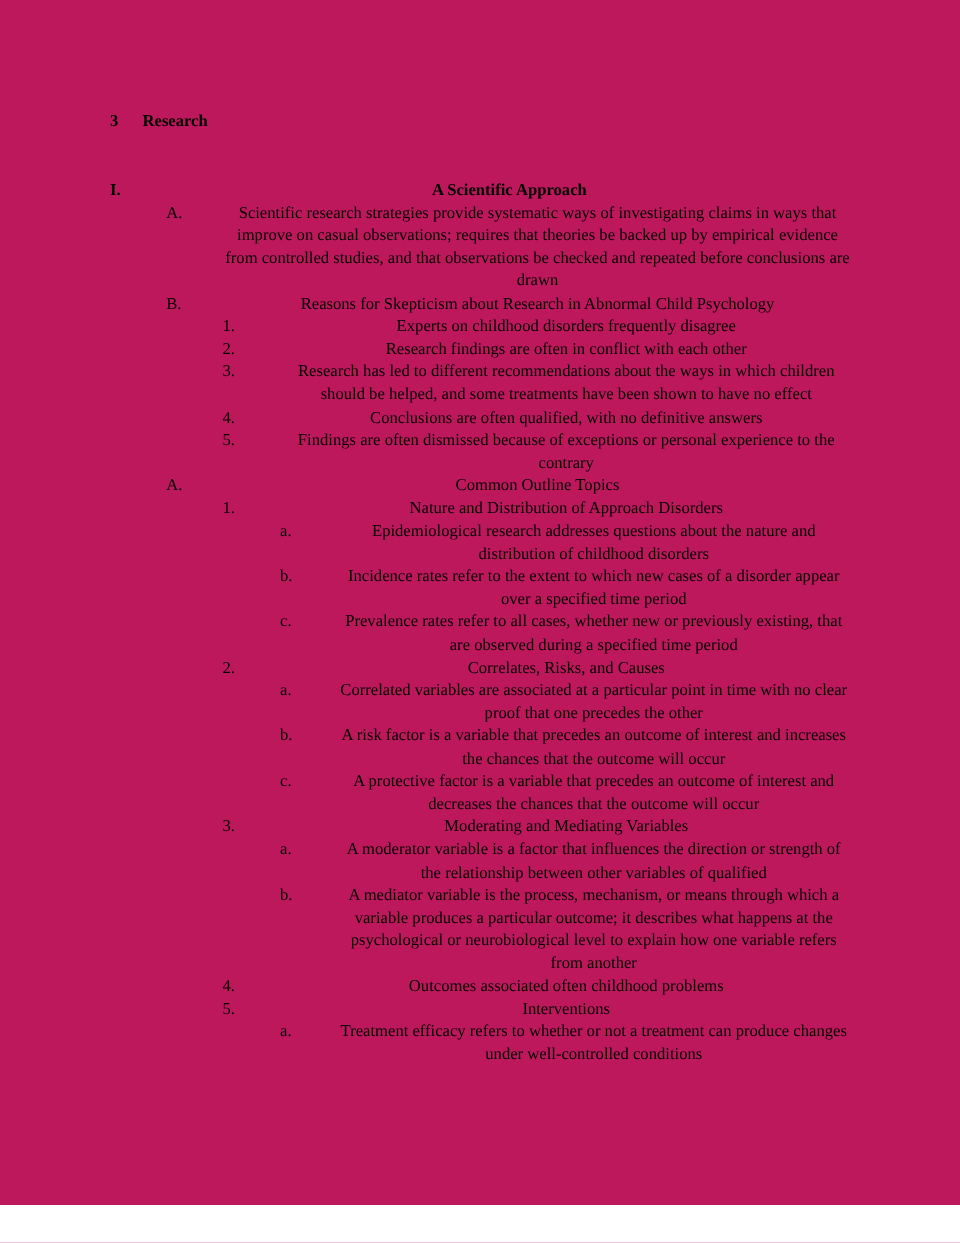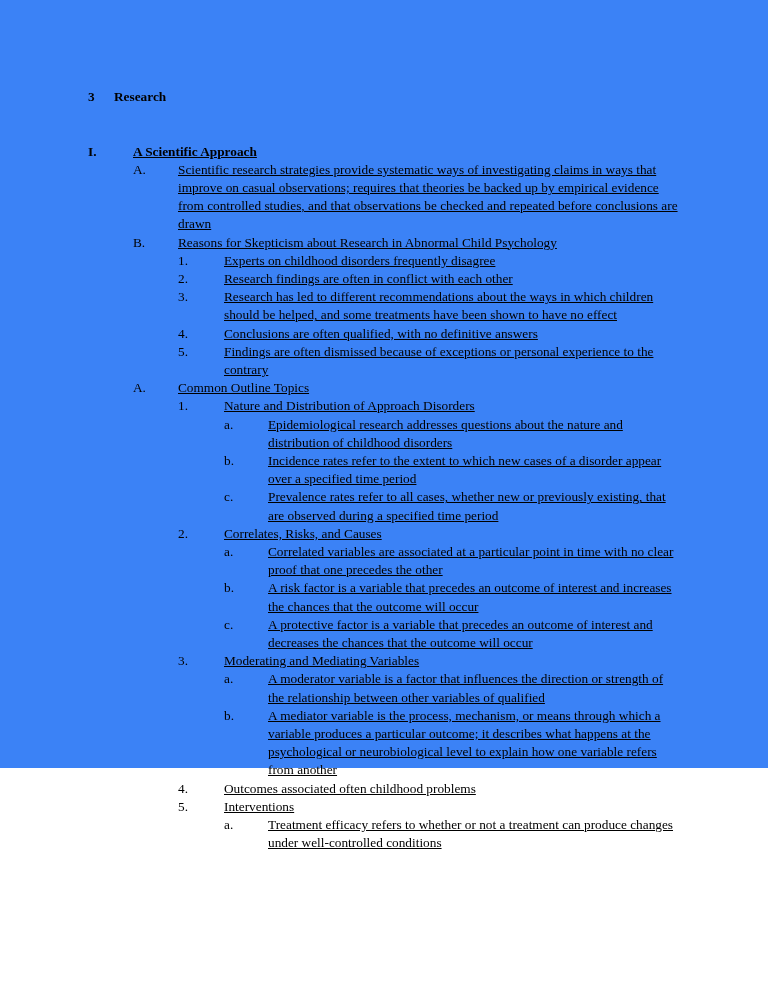--- a/index.html
+++ b/index.html
@@ -10,22 +10,22 @@
   body {
     width: 768px;
     height: 994px;
     font-family: "Liberation Serif", "DejaVu Serif", serif;
     color: #000000;
     -webkit-font-smoothing: antialiased;
   }
   .page {
     position: relative;
     width: 768px;
-    height: 768px;
-    background: #3b82f6;
+    height: 964px;
+    background: #be185d;
     box-sizing: border-box;
     padding: 88px 86px 18px 88px;
   }
   .doc-title,
   .doc-subtitle {
     font-size: 13.3px;
     font-weight: bold;
     line-height: 18.2px;
     margin: 0;
     white-space: pre;
@@ -49,22 +49,21 @@
     align-items: flex-start;
     font-size: 13.3px;
     line-height: 18.2px;
   }
   .marker {
     flex: 0 0 auto;
     white-space: pre;
   }
   .text {
     flex: 1 1 auto;
-    text-align: left;
-    text-decoration: underline;
+    text-align: center;
   }
   
   .lvl-1 { margin-left: 0px; }
   .lvl-1 > .marker { width: 45px; font-weight: bold; }
   .lvl-1 > .text   { font-weight: bold; }
   
   .lvl-2 { margin-left: 45px; }
   .lvl-2 > .marker { width: 45px; }
   
   .lvl-3 { margin-left: 90px; }

